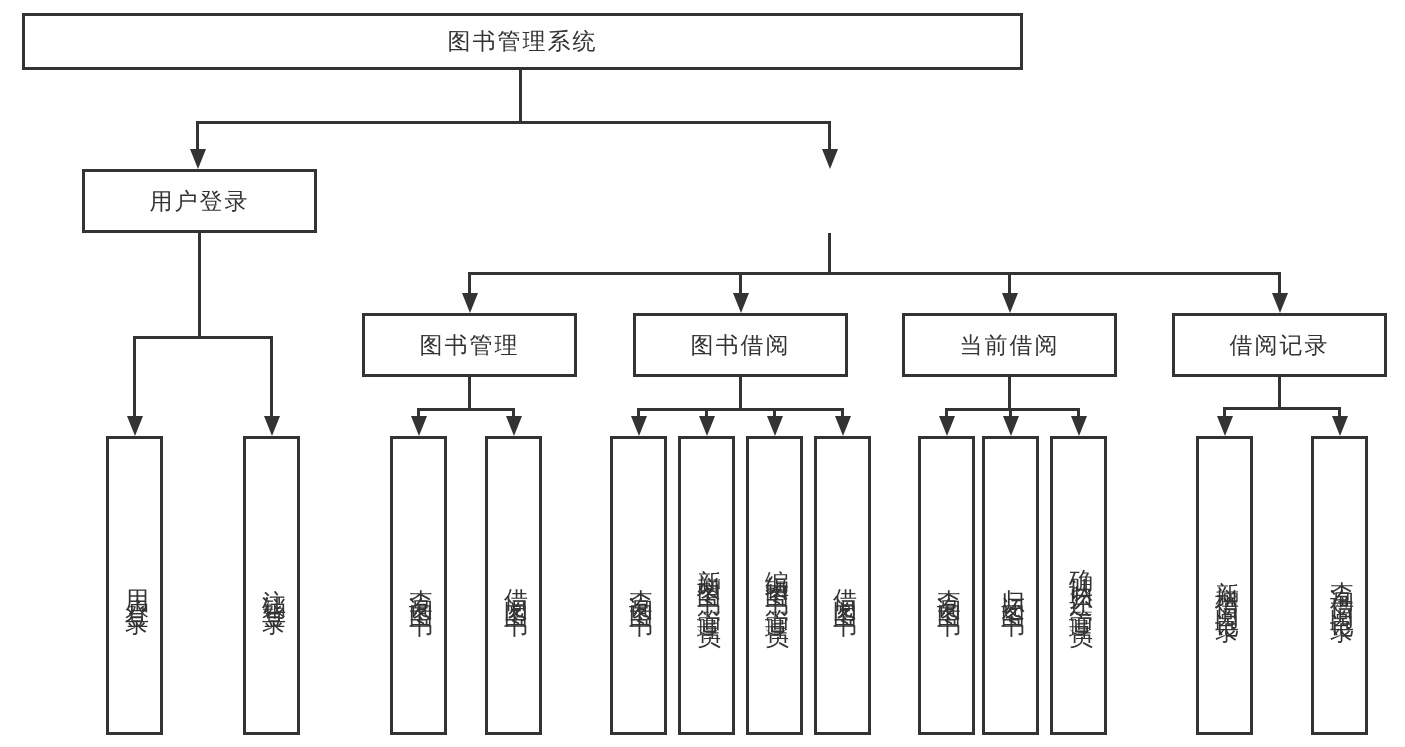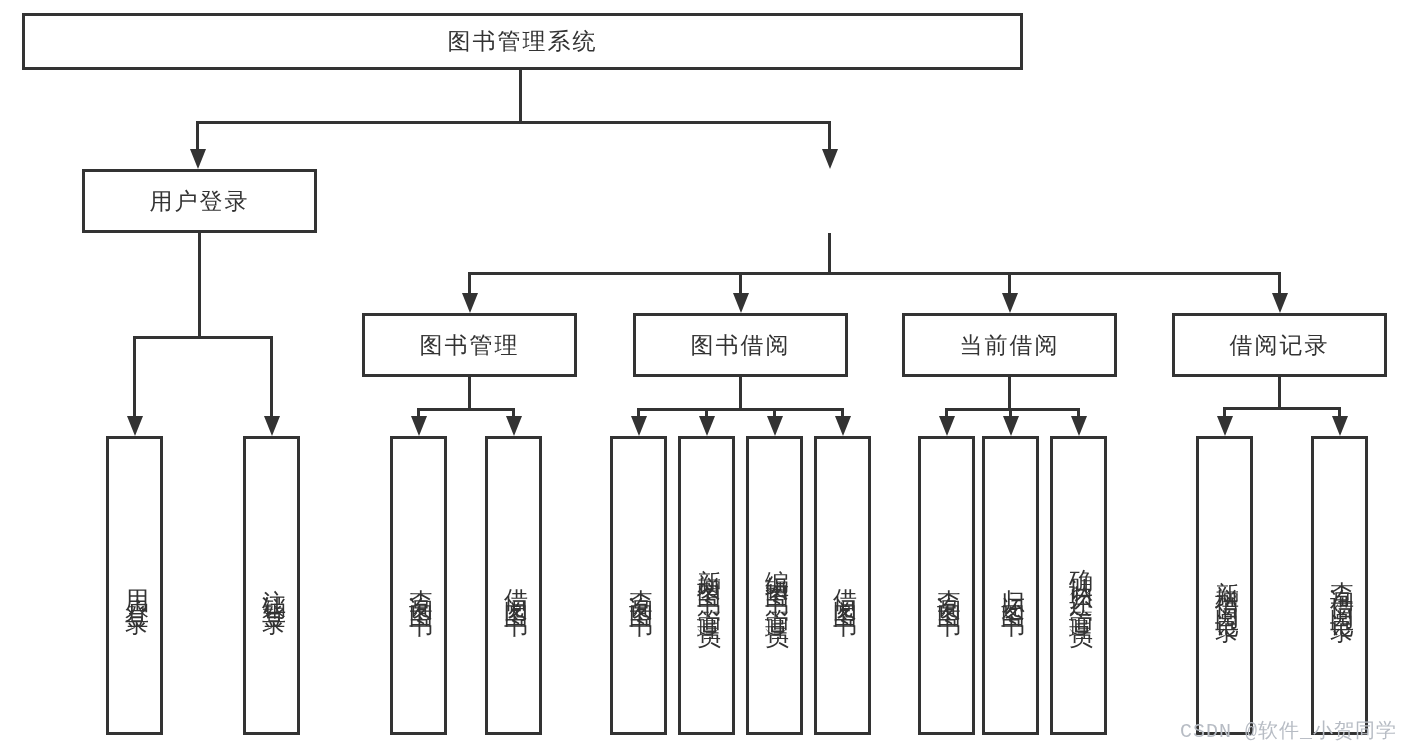--- a/index.html
+++ b/index.html
@@ -187,15 +187,14 @@
   <div class="box leaf" style="left:1050px;top:436px;width:57px;height:299px">
     <span class="v-label">确认归还（管理员）</span>
   </div>
   <div class="box leaf" style="left:1196px;top:436px;width:57px;height:299px">
     <span class="v-label">新增借阅记录</span>
   </div>
   <div class="box leaf" style="left:1311px;top:436px;width:57px;height:299px">
     <span class="v-label">查询借阅记录</span>
   </div>
 
-  <div class="watermark">CSDN @软件_小贺同学</div>
 
 </div>
 
 </body></html>

